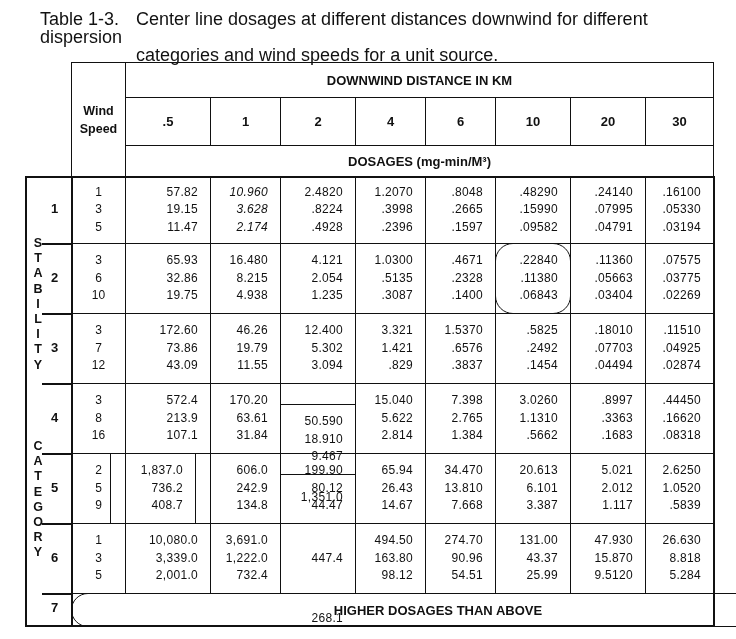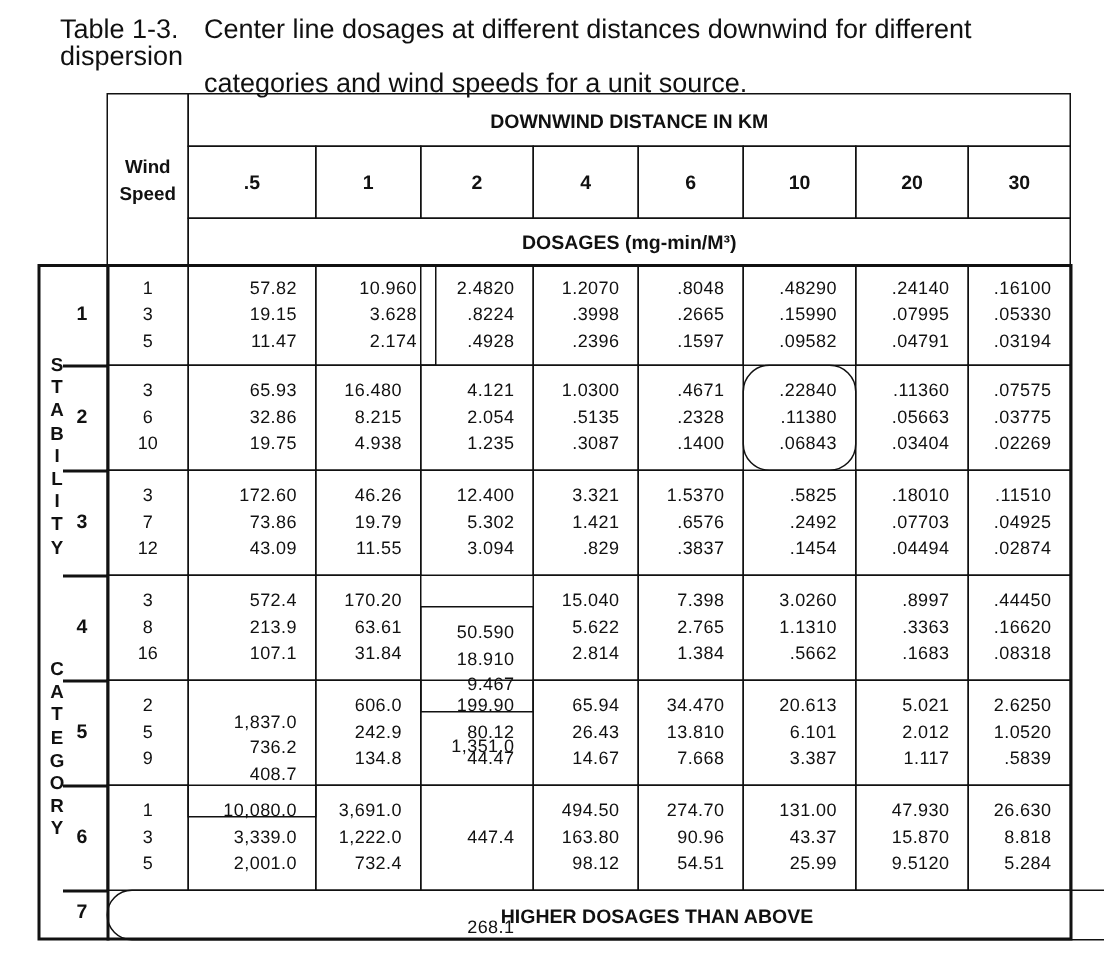--- a/index.html
+++ b/index.html
@@ -48,21 +48,21 @@
     <div class="cell speeds" style="left: 71px; top: 176px; width: 55px; height: 68px;">
       <span>1</span>
       <span>3</span>
       <span>5</span>
     </div>
     <div class="cell vals" style="left: 125px; top: 176px; width: 86px; height: 68px;">
       <span>57.82</span>
       <span>19.15</span>
       <span>11.47</span>
     </div>
-    <div class="cell vals" style="left: 210px; top: 176px; width: 81px; height: 68px;">
+    <div class="cell vals" style="left: 210px; top: 176px; width: 71px; height: 68px; font-style: italic;">
       <span>10.960</span>
       <span>3.628</span>
       <span>2.174</span>
     </div>
     <div class="cell vals" style="left: 280px; top: 176px; width: 76px; height: 68px;">
       <span>2.4820</span>
       <span>.8224</span>
       <span>.4928</span>
     </div>
     <div class="cell vals" style="left: 355px; top: 176px; width: 71px; height: 68px;">
@@ -231,21 +231,21 @@
       <span>.16620</span>
       <span>.08318</span>
     </div>
     <div class="catnum" style="left: 51px; top: 479.5px; width: 14px; height: 18px;">5</div>
     <div class="tick" style="left: 42px; top: 453px; width: 30px; height: 1.5px;"></div>
     <div class="cell speeds" style="left: 71px; top: 453px; width: 55px; height: 71px;">
       <span>2</span>
       <span>5</span>
       <span>9</span>
     </div>
-    <div class="cell vals" style="left: 125px; top: 453px; width: 86px; height: 92px;">
+    <div class="cell vals" style="left: 110px; top: 453px; width: 86px; height: 71px;">
       <span>1,837.0</span>
       <span>736.2</span>
       <span>408.7</span>
     </div>
     <div class="cell vals" style="left: 210px; top: 453px; width: 71px; height: 71px;">
       <span>606.0</span>
       <span>242.9</span>
       <span>134.8</span>
     </div>
     <div class="cell vals" style="left: 280px; top: 453px; width: 76px; height: 71px;">

